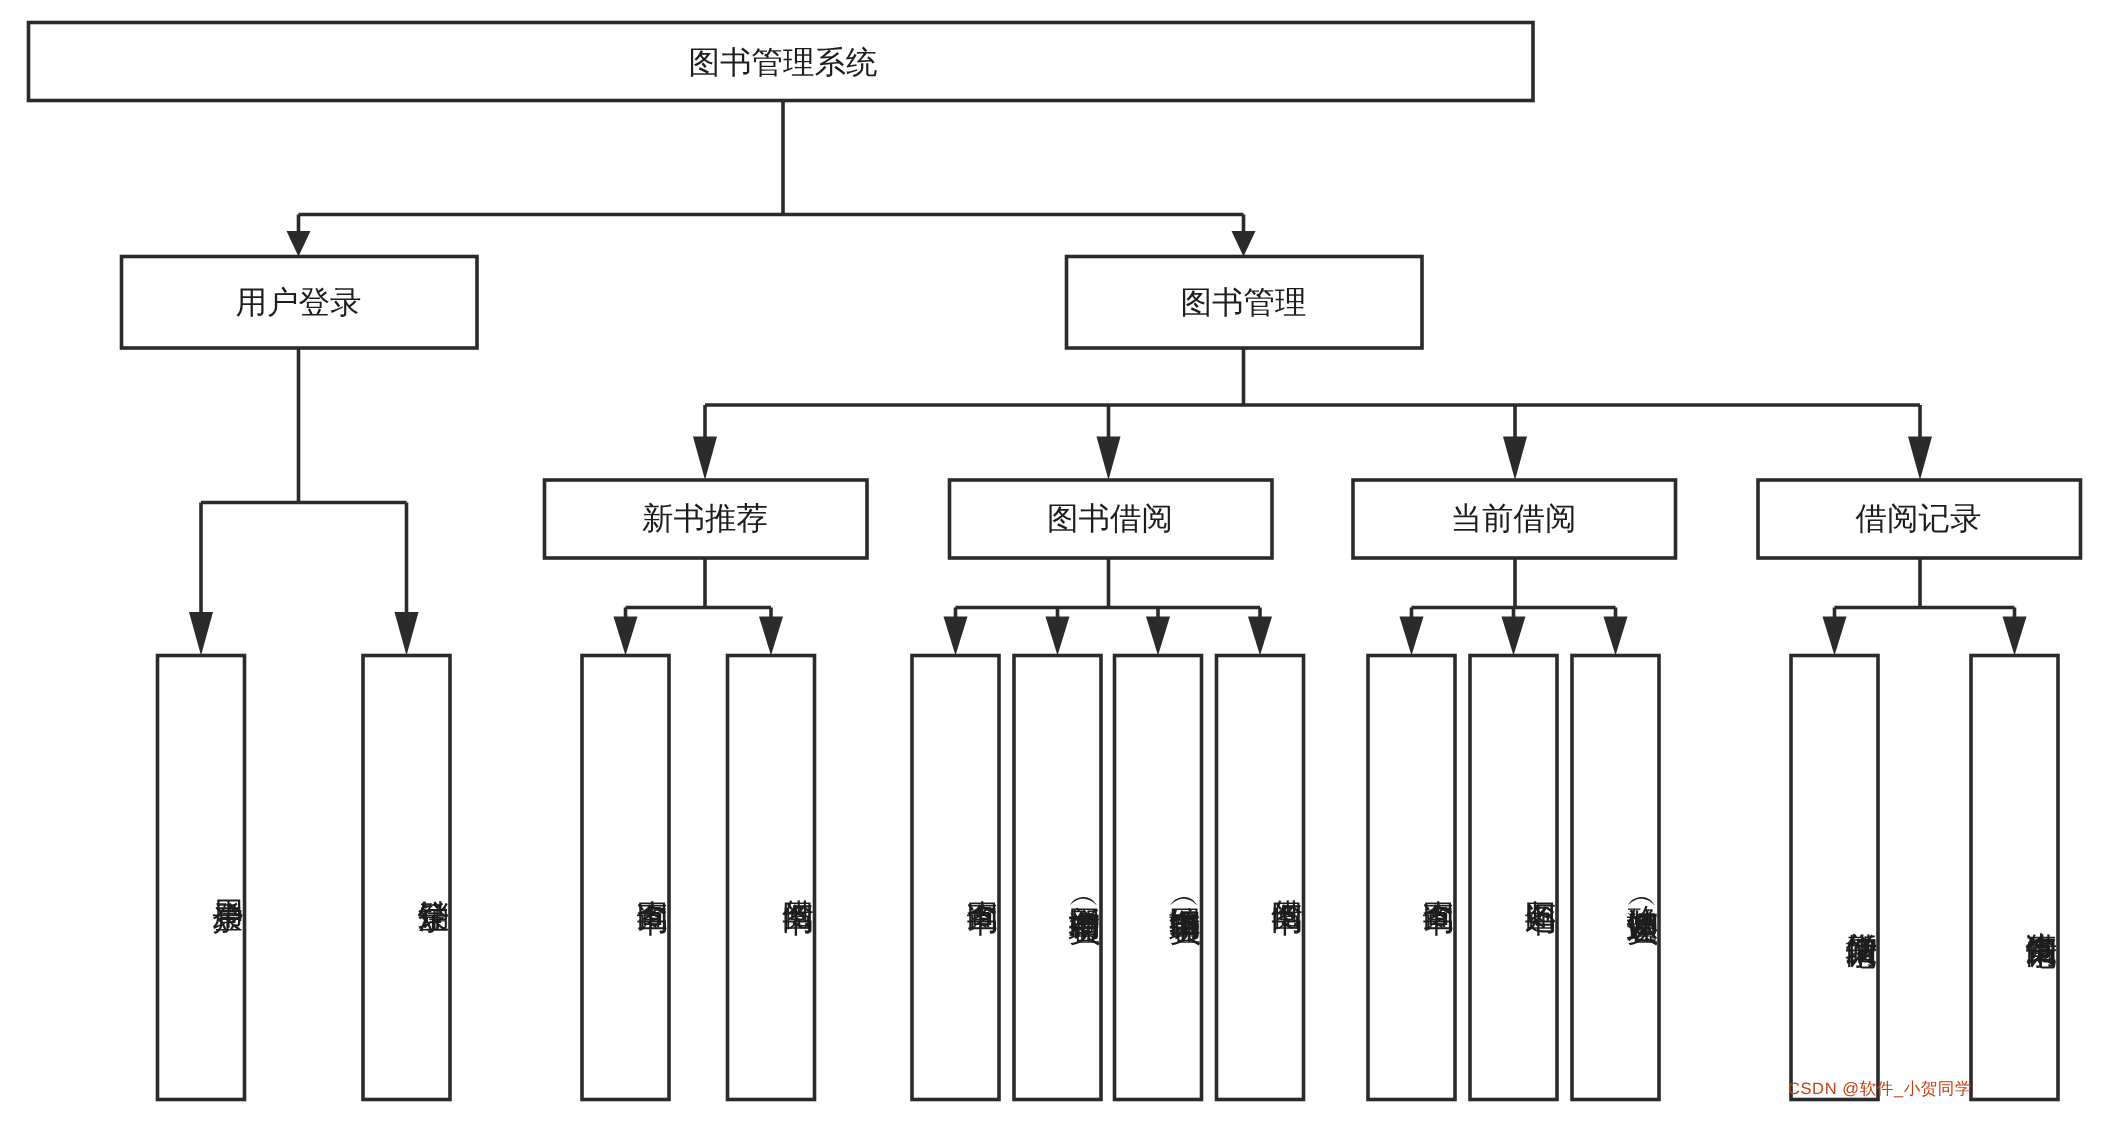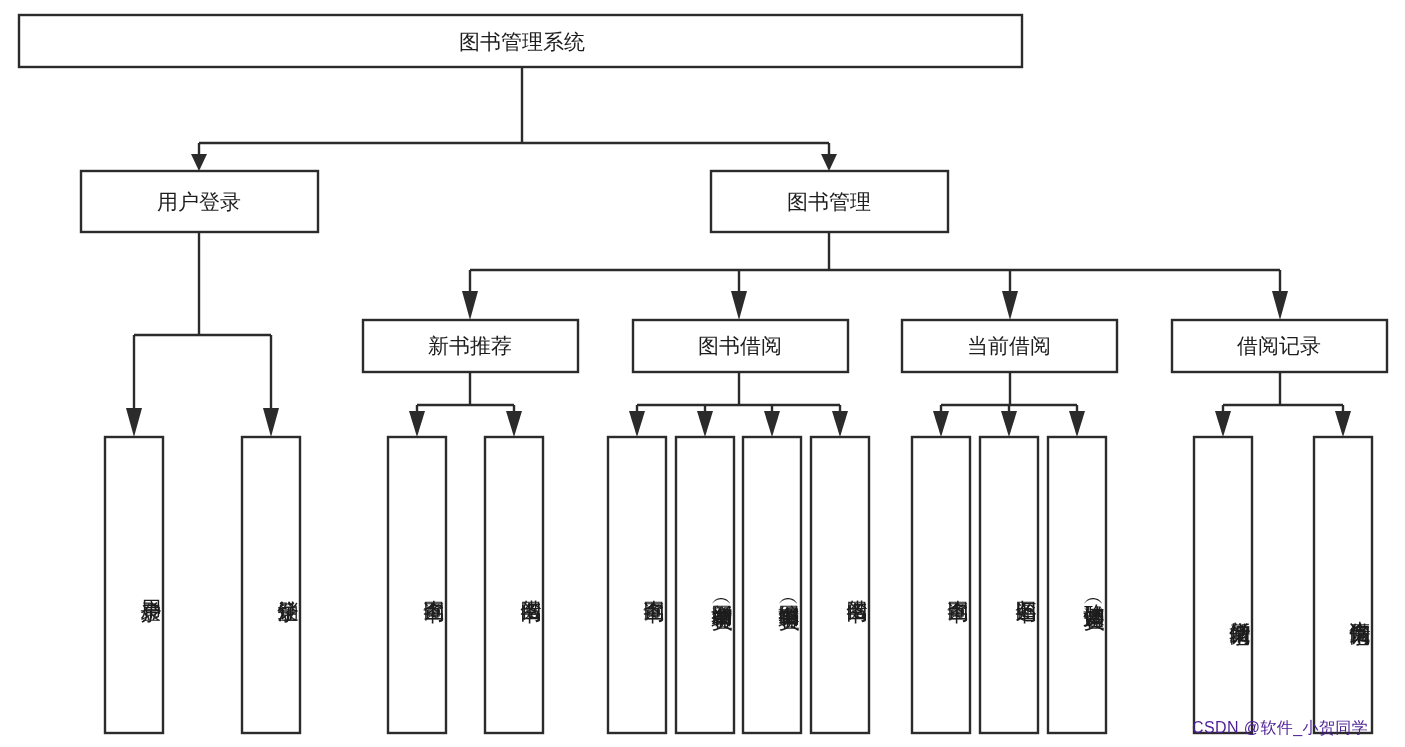--- a/index.html
+++ b/index.html
@@ -61,22 +61,22 @@
     display: flex;
     align-items: flex-start;
     justify-content: center;
     text-align: center;
     white-space: nowrap;
     pointer-events: none;
   }
   .watermark {
     position: absolute;
     font-family: "Liberation Sans", "DejaVu Sans", sans-serif;
-    font-size: 16px;
-    color: #4c1d95;
+    font-size: 11px;
+    color: #c2410c;
     white-space: nowrap;
     letter-spacing: 0.4px;
   }
 </style>
 </head>
 <body>
 
 <div id="diagram-root">
 
   <svg id="diagram-canvas" viewBox="0 0 1405 747">

